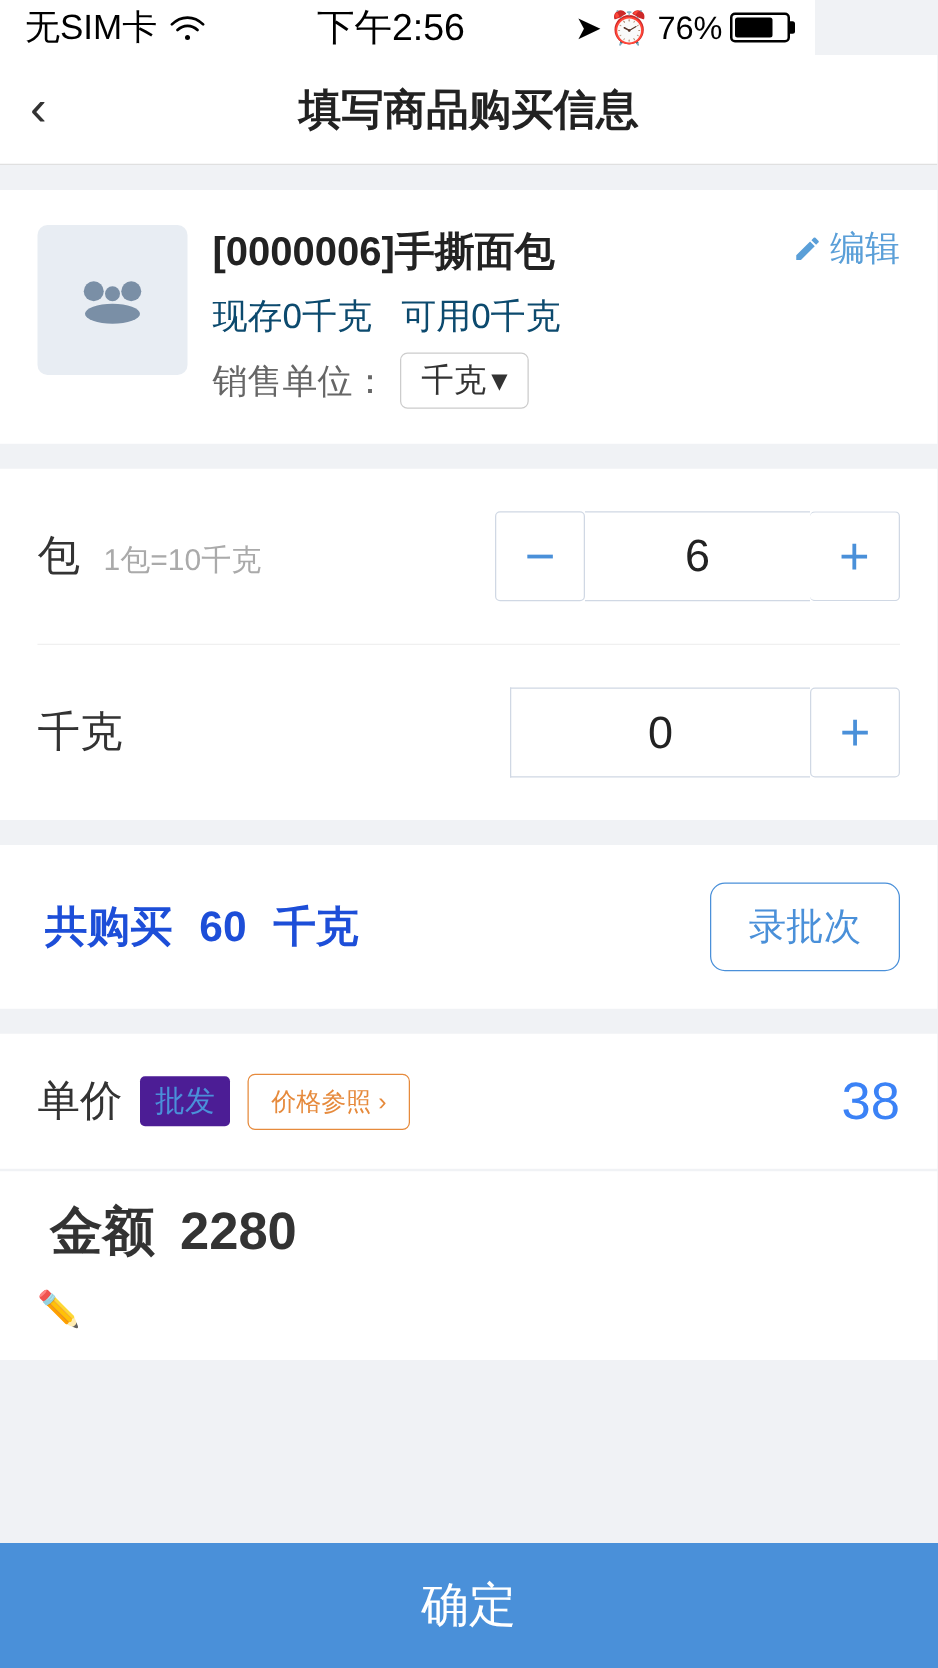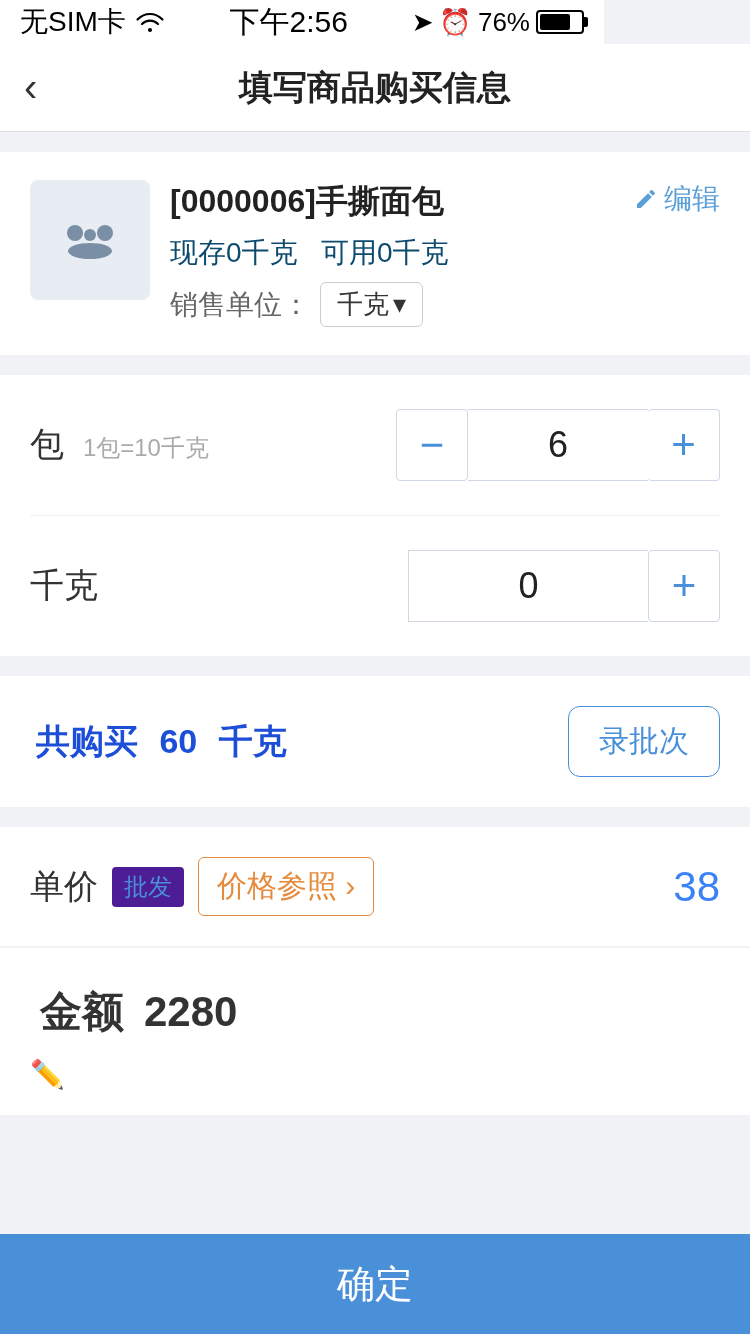--- a/index.html
+++ b/index.html
@@ -8,21 +8,21 @@
       width: 750px;
       min-height: 1334px;
       font-family: -apple-system, "PingFang SC", "Helvetica Neue", Arial, sans-serif;
       background: #f0f2f5;
       font-size: 32px;
       position: relative;
     }
 
     
     .status-bar {
-      width: 604px;
+      width: 652px;
       height: 44px;
       background: #fff;
       display: flex;
       align-items: center;
       justify-content: space-between;
       padding: 0 20px;
       font-size: 28px;
       color: #000;
     }
     .status-left { display: flex; align-items: center; gap: 8px; }
@@ -158,34 +158,34 @@
       justify-content: space-between;
     }
     .price-label { font-size: 34px; color: #333; display: flex; align-items: center; gap: 14px; }
     .badge-pifa {
       background: #4c1d95; color: #4a90d9;
       font-size: 24px; padding: 4px 12px; border-radius: 4px;
     }
     .price-ref-btn {
       border: 1.5px solid #e68a3c;
       color: #e68a3c;
-      font-size: 30px;
+      font-size: 20px;
       padding: 8px 18px;
       border-radius: 6px;
       background: #fff;
       cursor: pointer;
       display: flex; align-items: center; gap: 4px;
     }
     .price-value { font-size: 42px; color: #3b82f6; font-weight: 500; }
 
     
     .amount-section {
       background: #fff;
       margin-top: 2px;
-      padding: 36px 30px 14px;
+      padding: 20px 30px 14px;
     }
     .amount-row { font-size: 36px; color: #333; margin-bottom: 18px; }
     .amount-row span { font-size: 42px; font-weight: 600; margin-left: 10px; }
     .note-row {
       display: flex; align-items: center; gap: 14px;
       color: #aaa; font-size: 30px; padding-bottom: 10px;
     }
     .pencil-icon { font-size: 28px; color: #bbb; }
 
     

